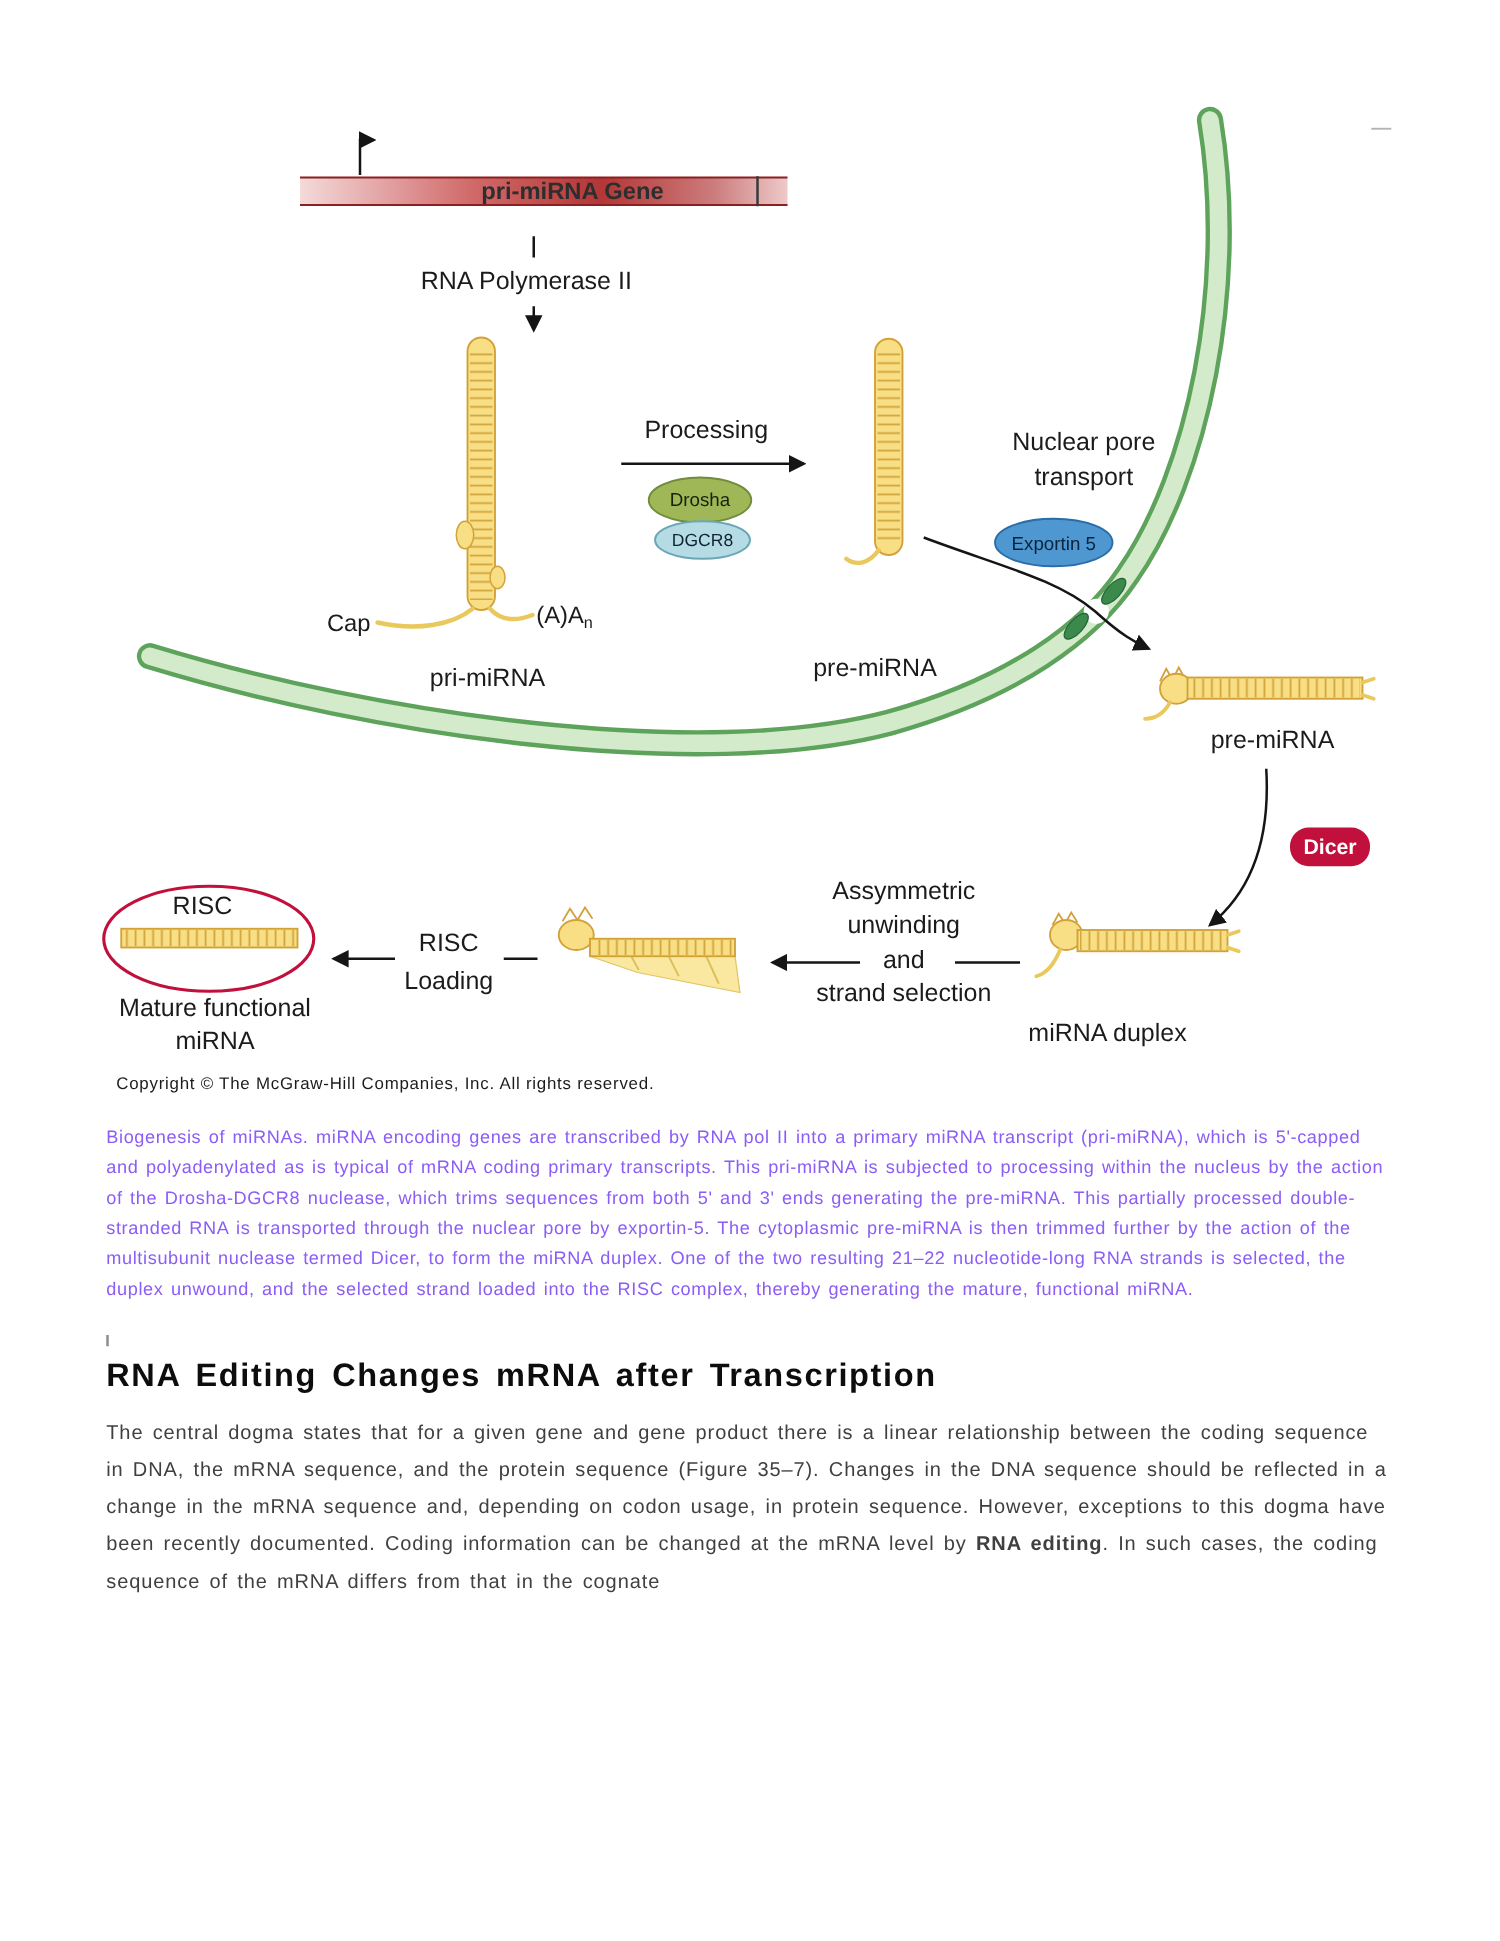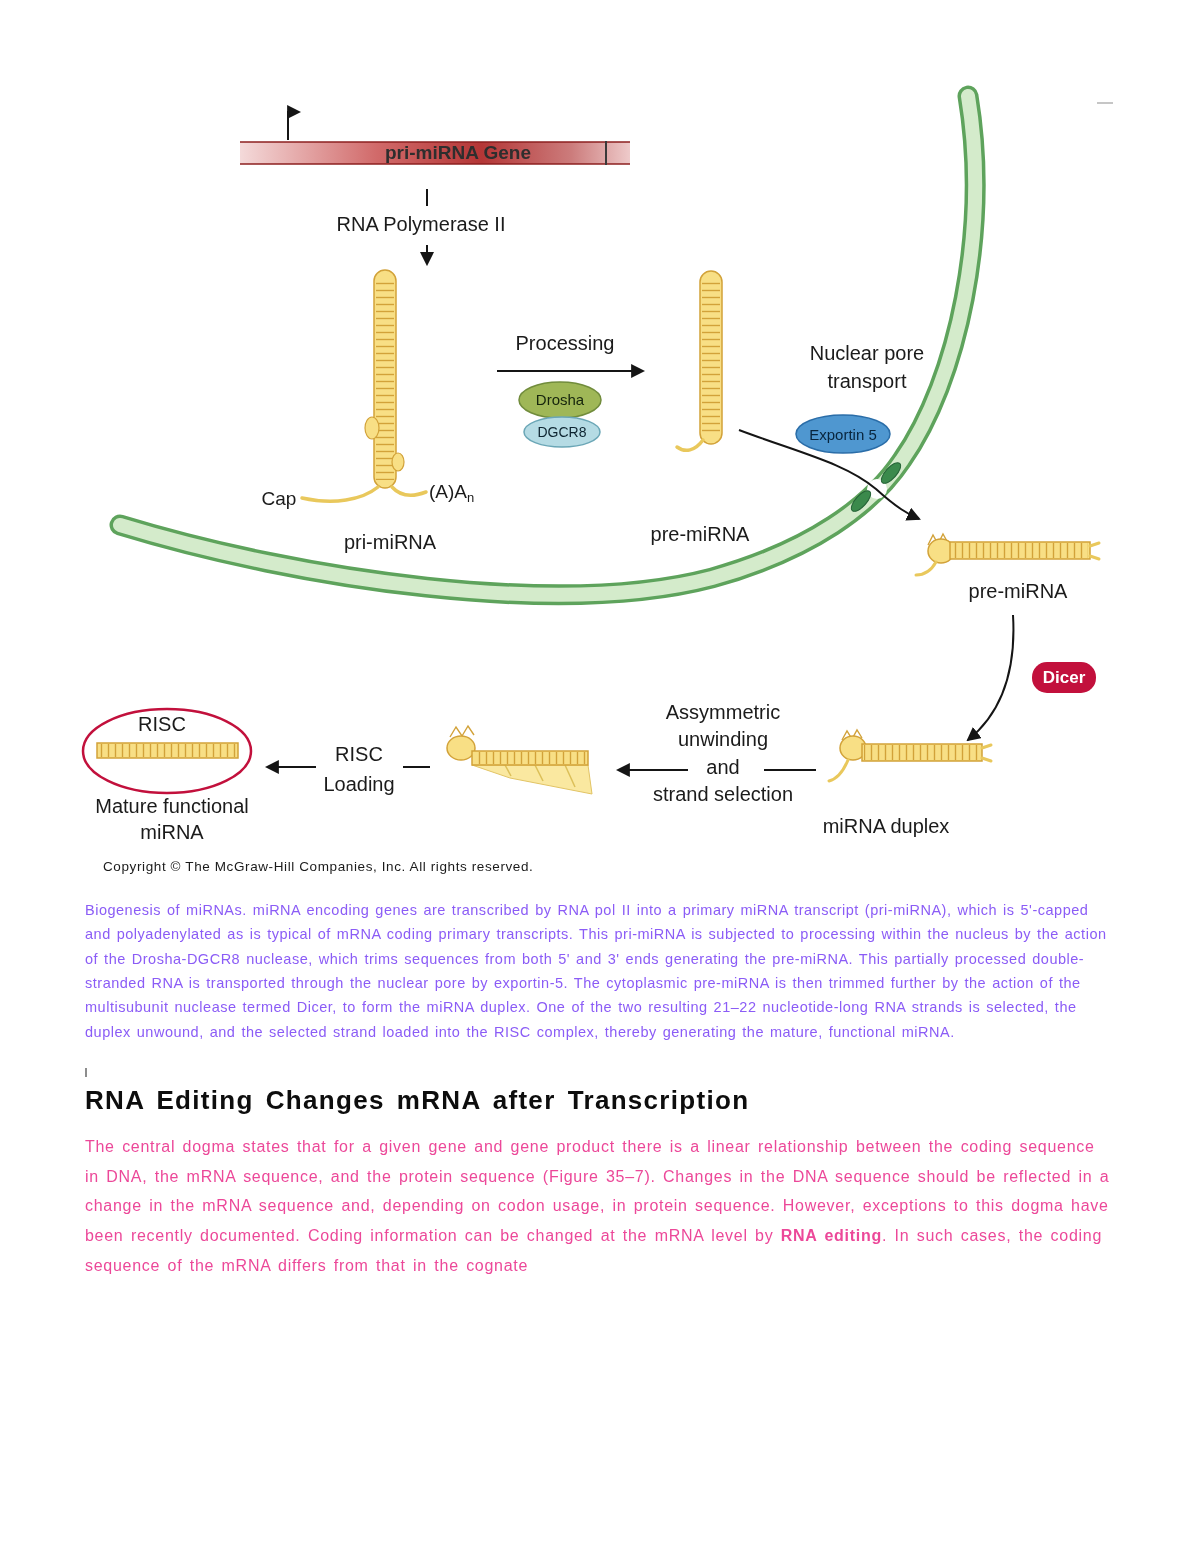--- a/index.html
+++ b/index.html
@@ -18,25 +18,25 @@
   text.dicer-lbl { font-size:17px; font-weight:bold; fill:#ffffff; }
   .arrowline { stroke:#151515; stroke-width:2; fill:none; }
   .strand  { stroke:#e9c85c; stroke-width:3.5; fill:none; stroke-linecap:round; }
   .strand2 { stroke:#e9c85c; stroke-width:3; fill:none; stroke-linecap:round; }
   .zig { fill:none; stroke:#d2a239; stroke-width:1.4; }
 
   
   .text-col { padding:0 85px; }
   .source { font-size:13.5px; line-height:1.6; letter-spacing:0.045em; max-width:665px; margin:12px 0 0; }
   .source em { font-style:italic; }
-  .copyright { font-size:13.5px; letter-spacing:0.045em; margin:9px 18px 0; }
+  .copyright { font-size:13.5px; letter-spacing:0.045em; margin:9px 8px 0; }
   .caption { font-size:14.5px; line-height:1.68; letter-spacing:0.035em; word-spacing:0.1em; margin:24px 0 0; color:#8b5cf6; }
   .stray-mark { width:2px; height:9px; background:#8d8d8d; margin:24px 0 0; }
   .heading { font-size:26px; font-weight:bold; letter-spacing:0.05em; word-spacing:0.14em; margin:8px 0 0; color:#0d0d0d; }
-  .bodytext { font-size:16px; line-height:1.85; letter-spacing:0.045em; word-spacing:0.14em; margin:16px 0 0; color:#ec4899; }
+  .bodytext { font-size:16px; line-height:1.85; letter-spacing:0.045em; word-spacing:0.14em; margin:16px 0 0; color:#404040; }
   .bodytext strong { font-weight:bold; }
 </style>
 </head>
 <body>
 
 <div class="page">
 
   <svg class="figure-svg" viewBox="0 0 1200 850" role="img">
     <defs>
       <linearGradient id="geneGrad" x1="0" y1="0" x2="1" y2="0">

